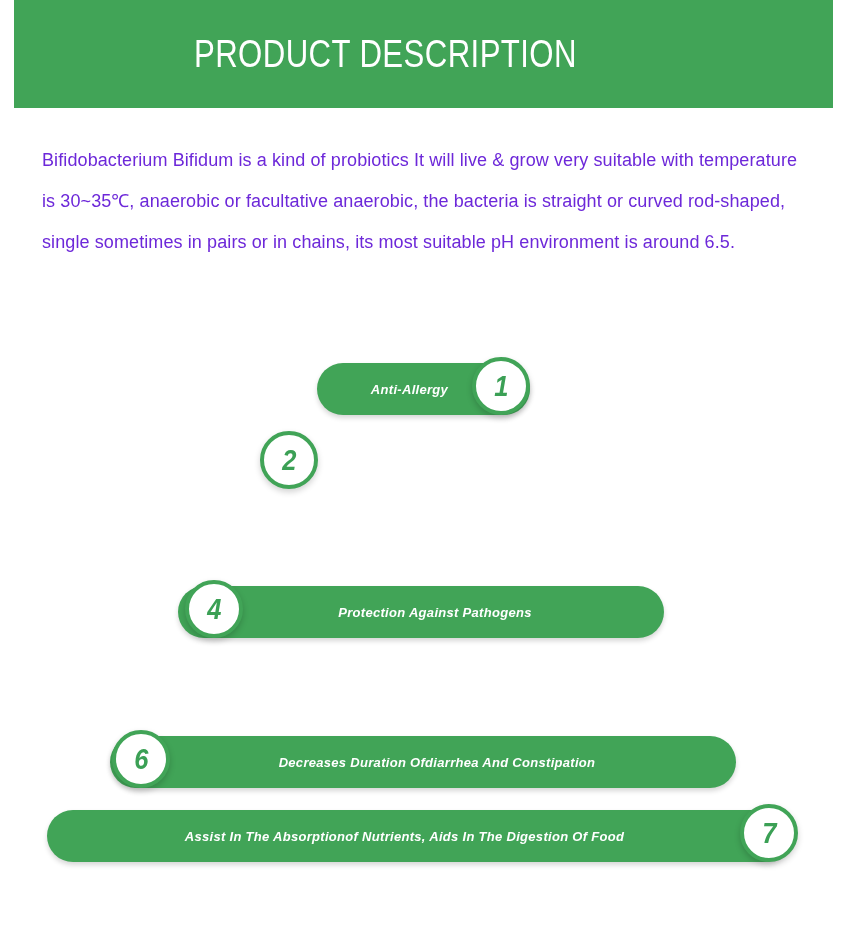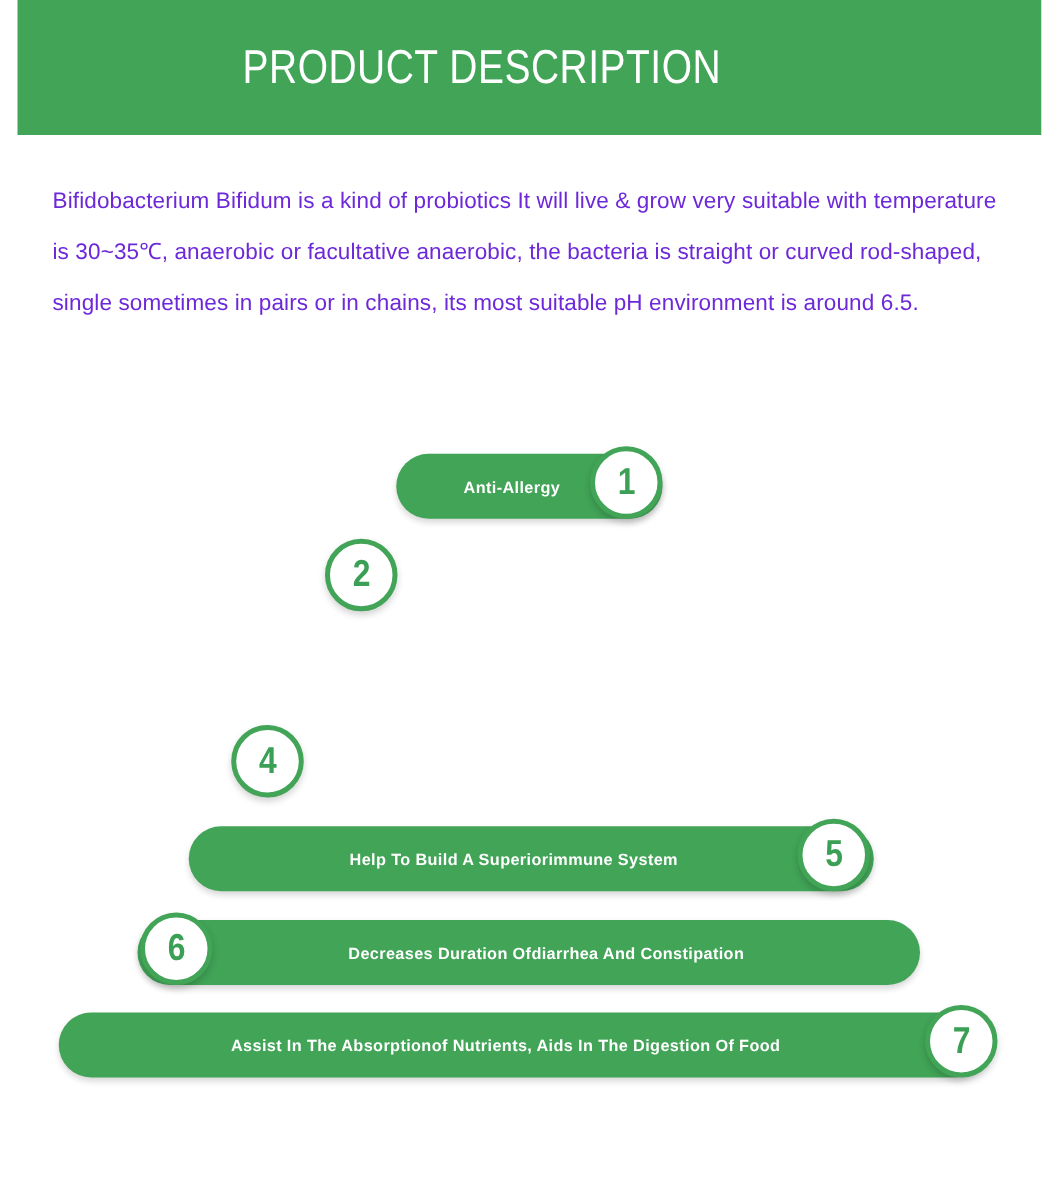--- a/index.html
+++ b/index.html
@@ -52,20 +52,21 @@
     letter-spacing: 0.1px;
   }
 
   
   .pyramid {
     position: absolute;
     left: 0;
     top: 363px;
     width: 775px;
     height: 520px;
+    font-style: italic;
   }
   .bar-row {
     position: absolute;
     height: 52px;
     left: 0;
     width: 850px;
   }
   .bar {
     position: absolute;
     top: 0;
@@ -162,33 +163,28 @@
   </div>
 
   <div class="bar-row row-2 align-left">
     <div class="badge">
       <span class="badge-num">2</span>
     </div>
   </div>
 
 
   <div class="bar-row row-4 align-left">
+    <div class="bar">
+      <span class="bar-label">Protection Against Pathogens</span>
+    </div>
     <div class="badge">
       <span class="badge-num">4</span>
     </div>
   </div>
 
-  <div class="bar-row row-5 align-right">
-    <div class="bar">
-      <span class="bar-label">Help To Build A Superiorimmune System</span>
-    </div>
-    <div class="badge">
-      <span class="badge-num">5</span>
-    </div>
-  </div>
 
   <div class="bar-row row-6 align-left">
     <div class="bar">
       <span class="bar-label">Decreases Duration Ofdiarrhea And Constipation</span>
     </div>
     <div class="badge">
       <span class="badge-num">6</span>
     </div>
   </div>
 

